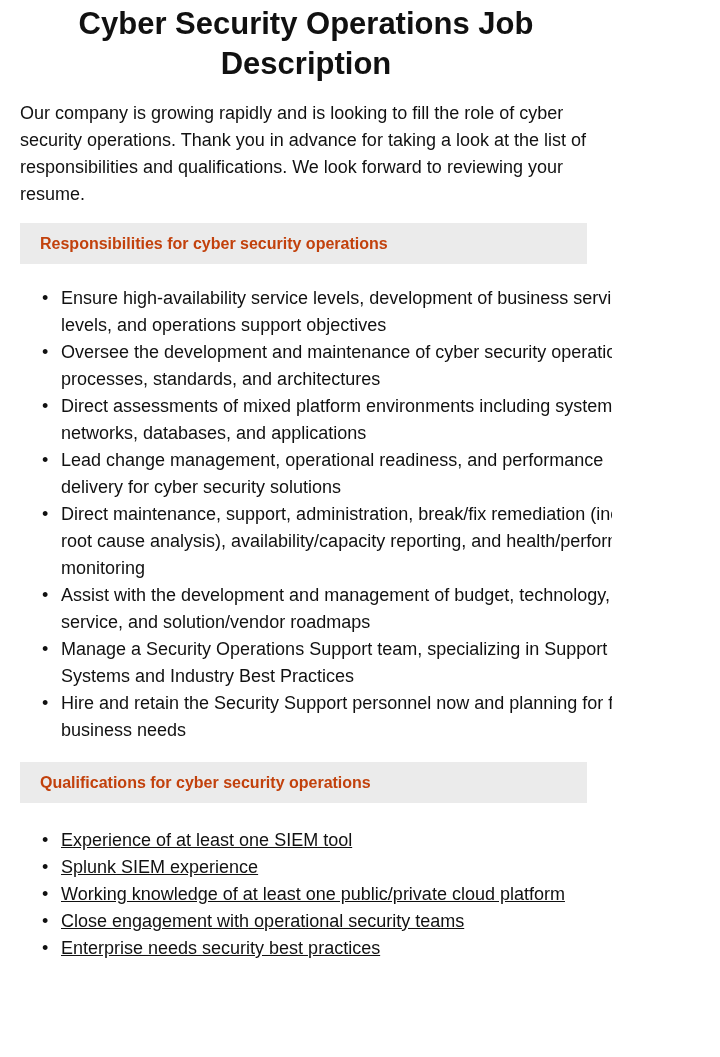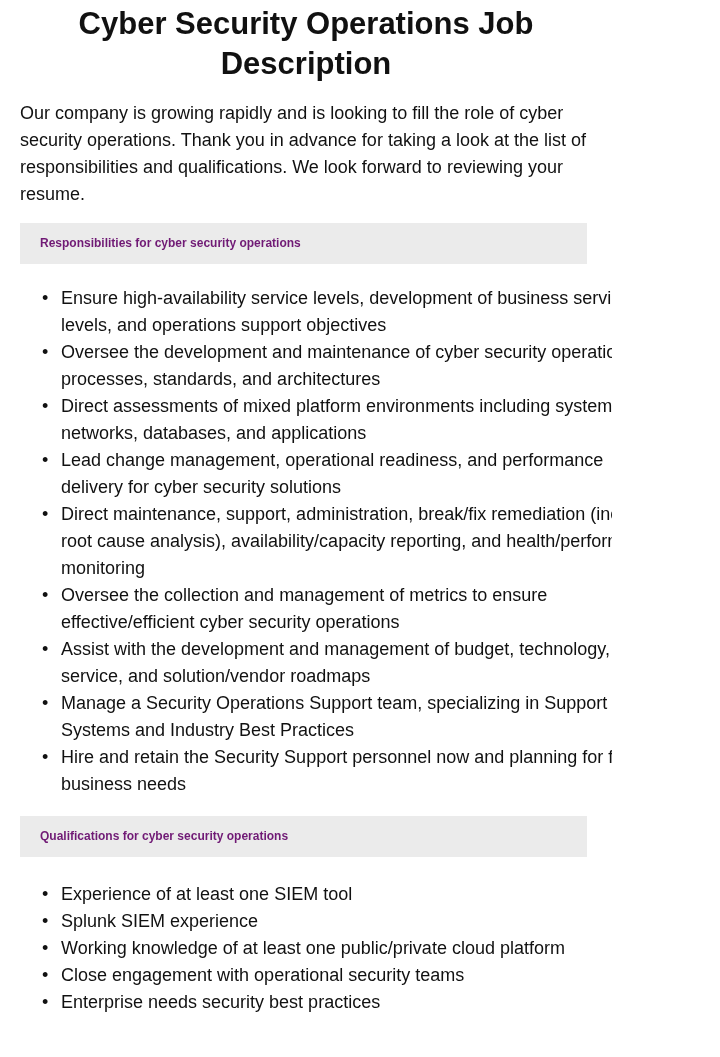--- a/index.html
+++ b/index.html
@@ -27,31 +27,31 @@
     font-size: 18px;
     line-height: 27px;
   }
   .section-bar {
     margin: 15px 25px 0 20px;
     background: #ebebeb;
     padding: 7px 20px;
   }
   .section-bar.second { margin-top: 18px; }
   .section-heading {
-    font-size: 12px;
+    font-size: 16px;
     line-height: 27px;
     font-weight: bold;
-    color: #701a75;
+    color: #c2410c;
   }
   .bullet-list {
     list-style: none;
     margin: 21px 0 0;
     padding: 0;
   }
-  .bullet-list.second { margin-top: 24px; }
+  .bullet-list.second { margin-top: 24px; text-decoration: underline; }
   .list-item {
     position: relative;
     margin: 0 0 0 42px;
     padding-left: 19px;
     width: 607px;
     font-size: 18px;
     line-height: 27px;
   }
   .list-item::before {
     content: "\2022";
@@ -75,21 +75,20 @@
   <div class="section-bar">
     <span class="section-heading">Responsibilities for cyber security operations</span>
   </div>
 
   <ul class="bullet-list">
     <li class="list-item">Ensure high-availability service levels, development of business service levels, and operations support objectives</li>
     <li class="list-item">Oversee the development and maintenance of cyber security operations processes, standards, and architectures</li>
     <li class="list-item">Direct assessments of mixed platform environments including systems, networks, databases, and applications</li>
     <li class="list-item">Lead change management, operational readiness, and performance delivery for cyber security solutions</li>
     <li class="list-item">Direct maintenance, support, administration, break/fix remediation (including root cause analysis), availability/capacity reporting, and health/performance monitoring</li>
-    <li class="list-item">Oversee the collection and management of metrics to ensure effective/efficient cyber security operations</li>
     <li class="list-item">Assist with the development and management of budget, technology, service, and solution/vendor roadmaps</li>
     <li class="list-item">Manage a Security Operations Support team, specializing in Support Systems and Industry Best Practices</li>
     <li class="list-item">Hire and retain the Security Support personnel now and planning for future business needs</li>
   </ul>
 
   <div class="section-bar second">
     <span class="section-heading">Qualifications for cyber security operations</span>
   </div>
 
   <ul class="bullet-list second">

